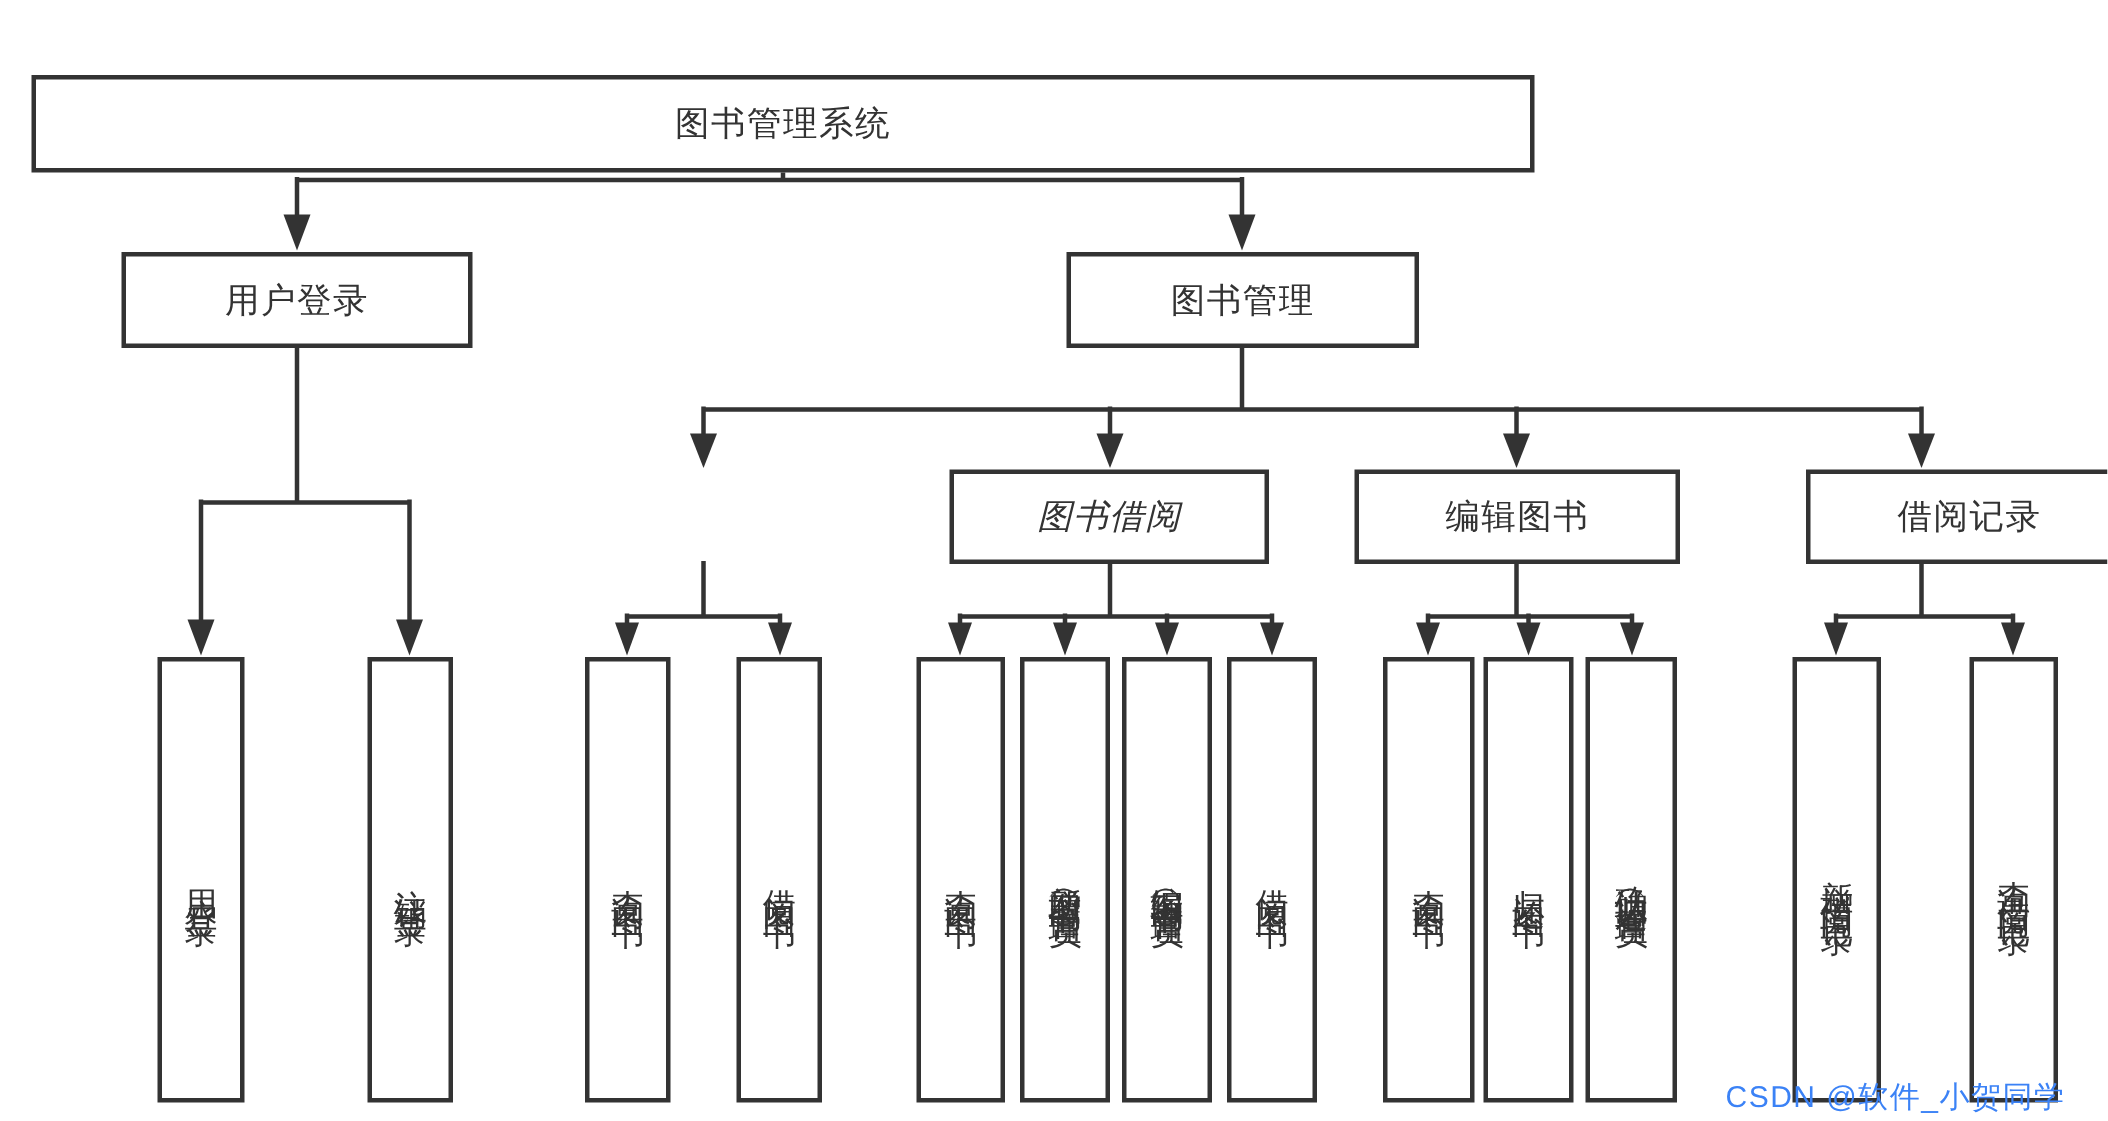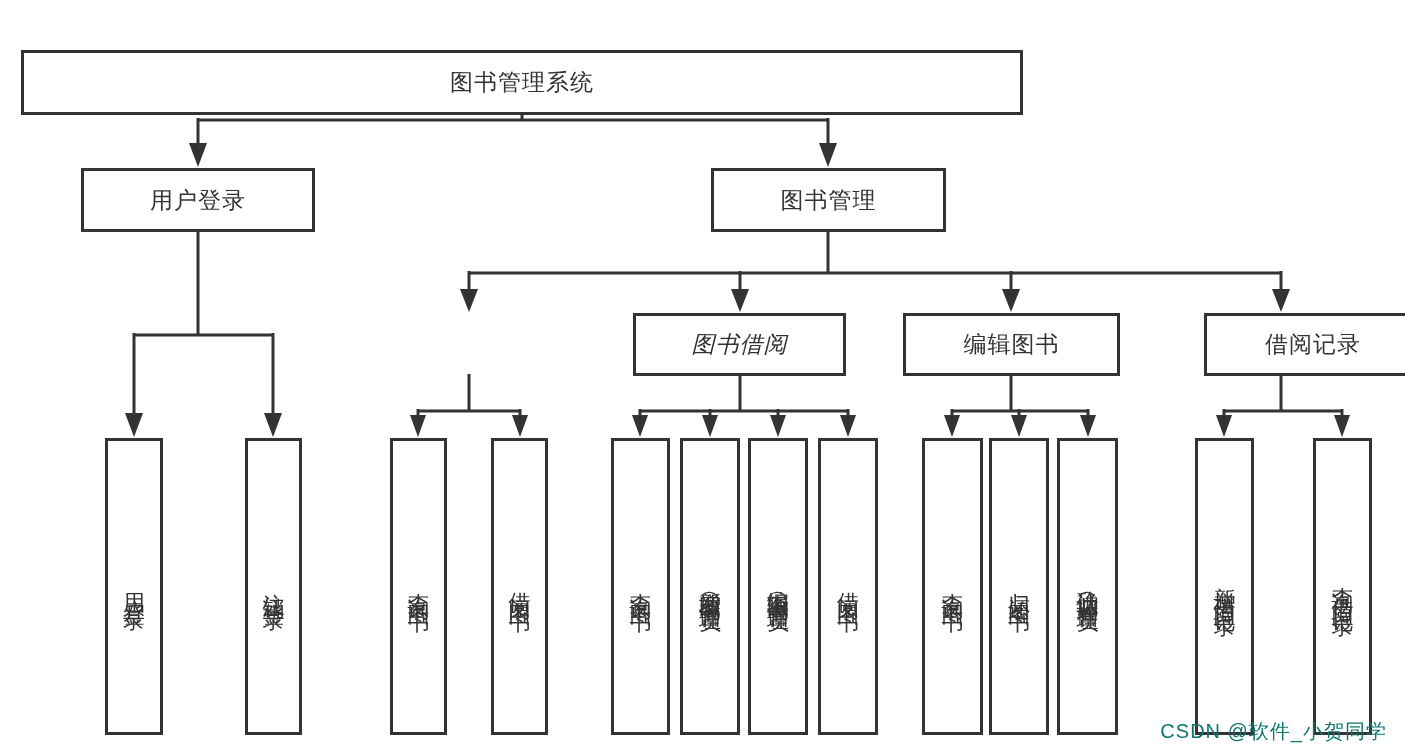--- a/index.html
+++ b/index.html
@@ -43,25 +43,25 @@
     font-size: 22px;
     letter-spacing: 6px;
     line-height: 1;
     white-space: nowrap;
   }
   .v-box .v-label.tight {
     letter-spacing: 3px;
   }
   #watermark {
     position: absolute;
-    right: 18px;
+    right: 28px;
     top: 718px;
     font-size: 20px;
     letter-spacing: 1px;
-    color: #0f766e;
+    color: #3b82f6;
     z-index: 5;
     white-space: nowrap;
   }
 </style>
 </head>
 <body>
 
 <div id="canvas">
 
   <svg id="connectors" width="1405" height="747" viewBox="0 0 1405 747">

